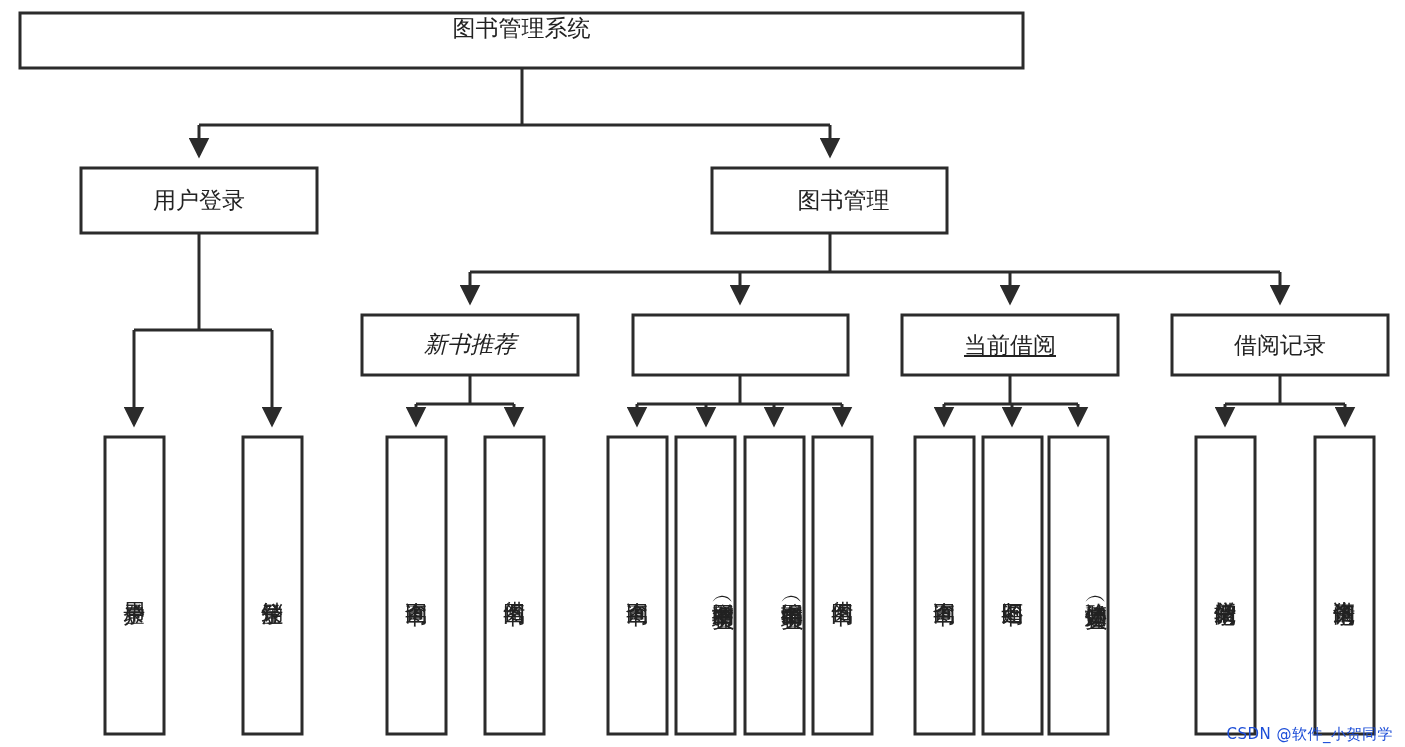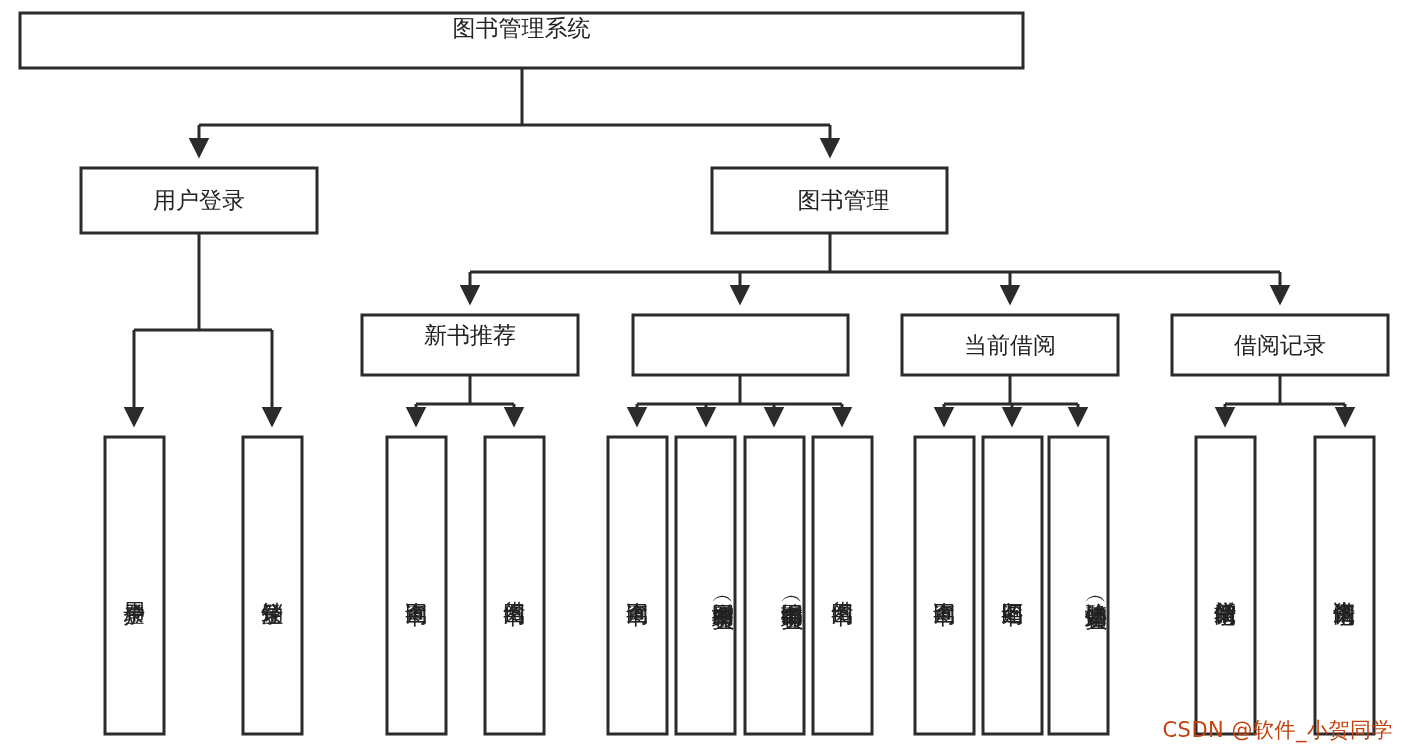--- a/index.html
+++ b/index.html
@@ -62,22 +62,22 @@
     writing-mode: vertical-rl;
     text-orientation: upright;
     font-size: 22px;
     letter-spacing: 1px;
     white-space: normal;
   }
   .watermark {
     position: absolute;
     right: 12px;
     bottom: 3px;
-    font-size: 21px;
-    color: #c2410c;
+    font-size: 15px;
+    color: #1d4ed8;
     font-family: "DejaVu Sans", "Liberation Sans", sans-serif;
     letter-spacing: 0.5px;
     pointer-events: none;
   }
 </style>
 </head>
 <body>
 
 <div id="diagram-root">
 
@@ -164,24 +164,24 @@
       <path class="connector" d="M 1345 404 L 1345 424" marker-end="url(#arrow)"></path>
     </g>
   </svg>
 
   <div class="node-label label-h" style="left:20px; top:1px; width:1003px; height:55px;">图书管理系统</div>
 
   <div class="node-label label-h" style="left:81px; top:168px; width:236px; height:65px;">用户登录</div>
 
   <div class="node-label label-h" style="left:712px; top:168px; width:263px; height:65px;">图书管理</div>
 
-  <div class="node-label label-h" style="left:362px; top:305px; width:216px; height:60px;">新书推荐</div>
-
-
-  <div class="node-label label-h" style="left:902px; top:315px; width:216px; height:60px;">当前借阅</div>
+  <div class="node-label label-h" style="left:362px; top:314px; width:216px; height:60px;font-style:italic;">新书推荐</div>
+
+
+  <div class="node-label label-h" style="left:902px; top:315px; width:216px; height:60px;text-decoration:underline;">当前借阅</div>
 
   <div class="node-label label-h" style="left:1172px; top:315px; width:216px; height:60px;">借阅记录</div>
 
   <div class="node-label label-v" style="left:105px; top:437px; width:59px; height:297px;">用户登录</div>
 
   <div class="node-label label-v" style="left:243px; top:437px; width:59px; height:297px;">注销登录</div>
 
   <div class="node-label label-v" style="left:387px; top:437px; width:59px; height:297px;">查询图书</div>
 
   <div class="node-label label-v" style="left:485px; top:437px; width:59px; height:297px;">借阅图书</div>

